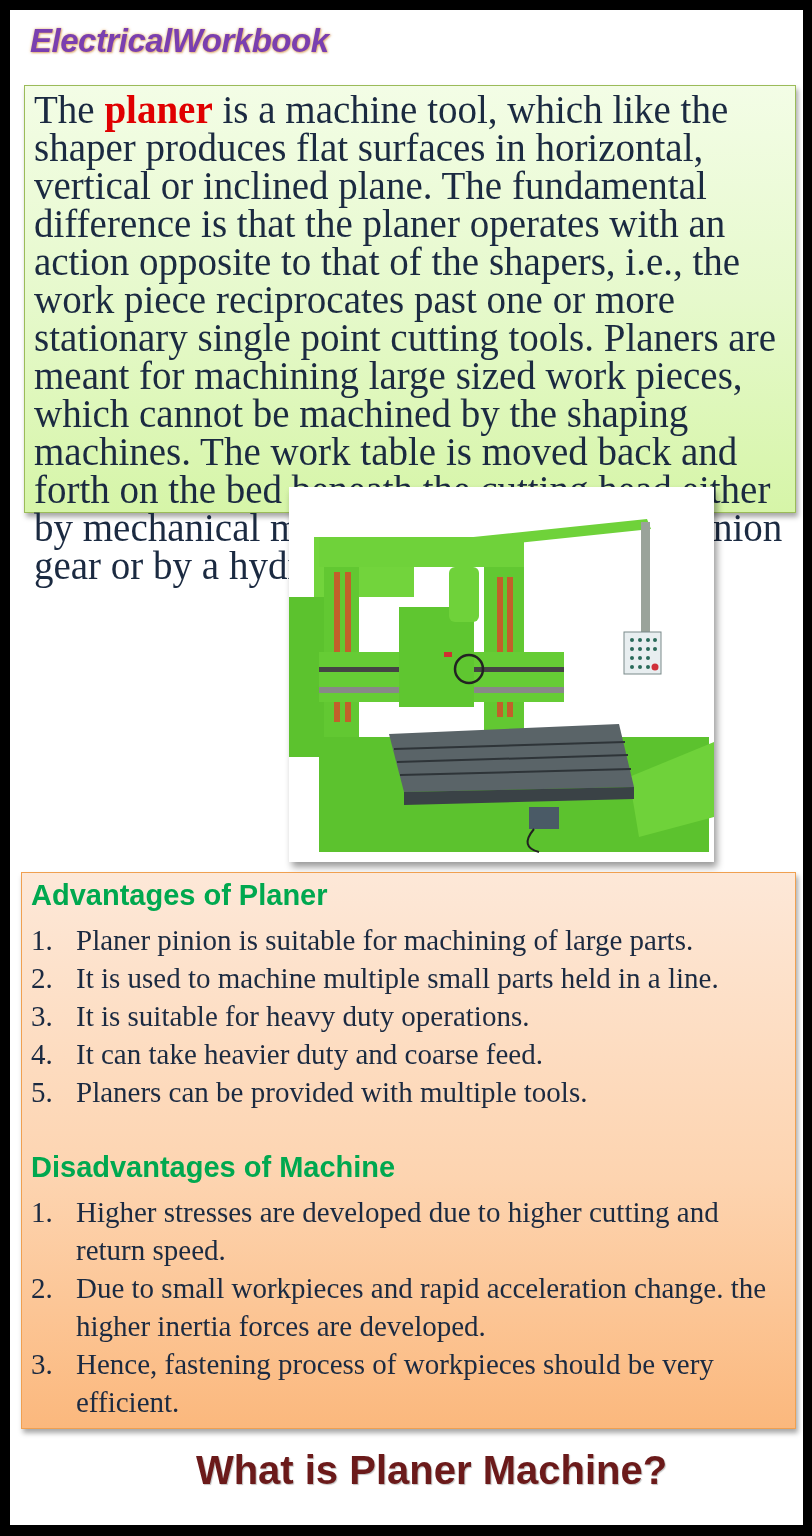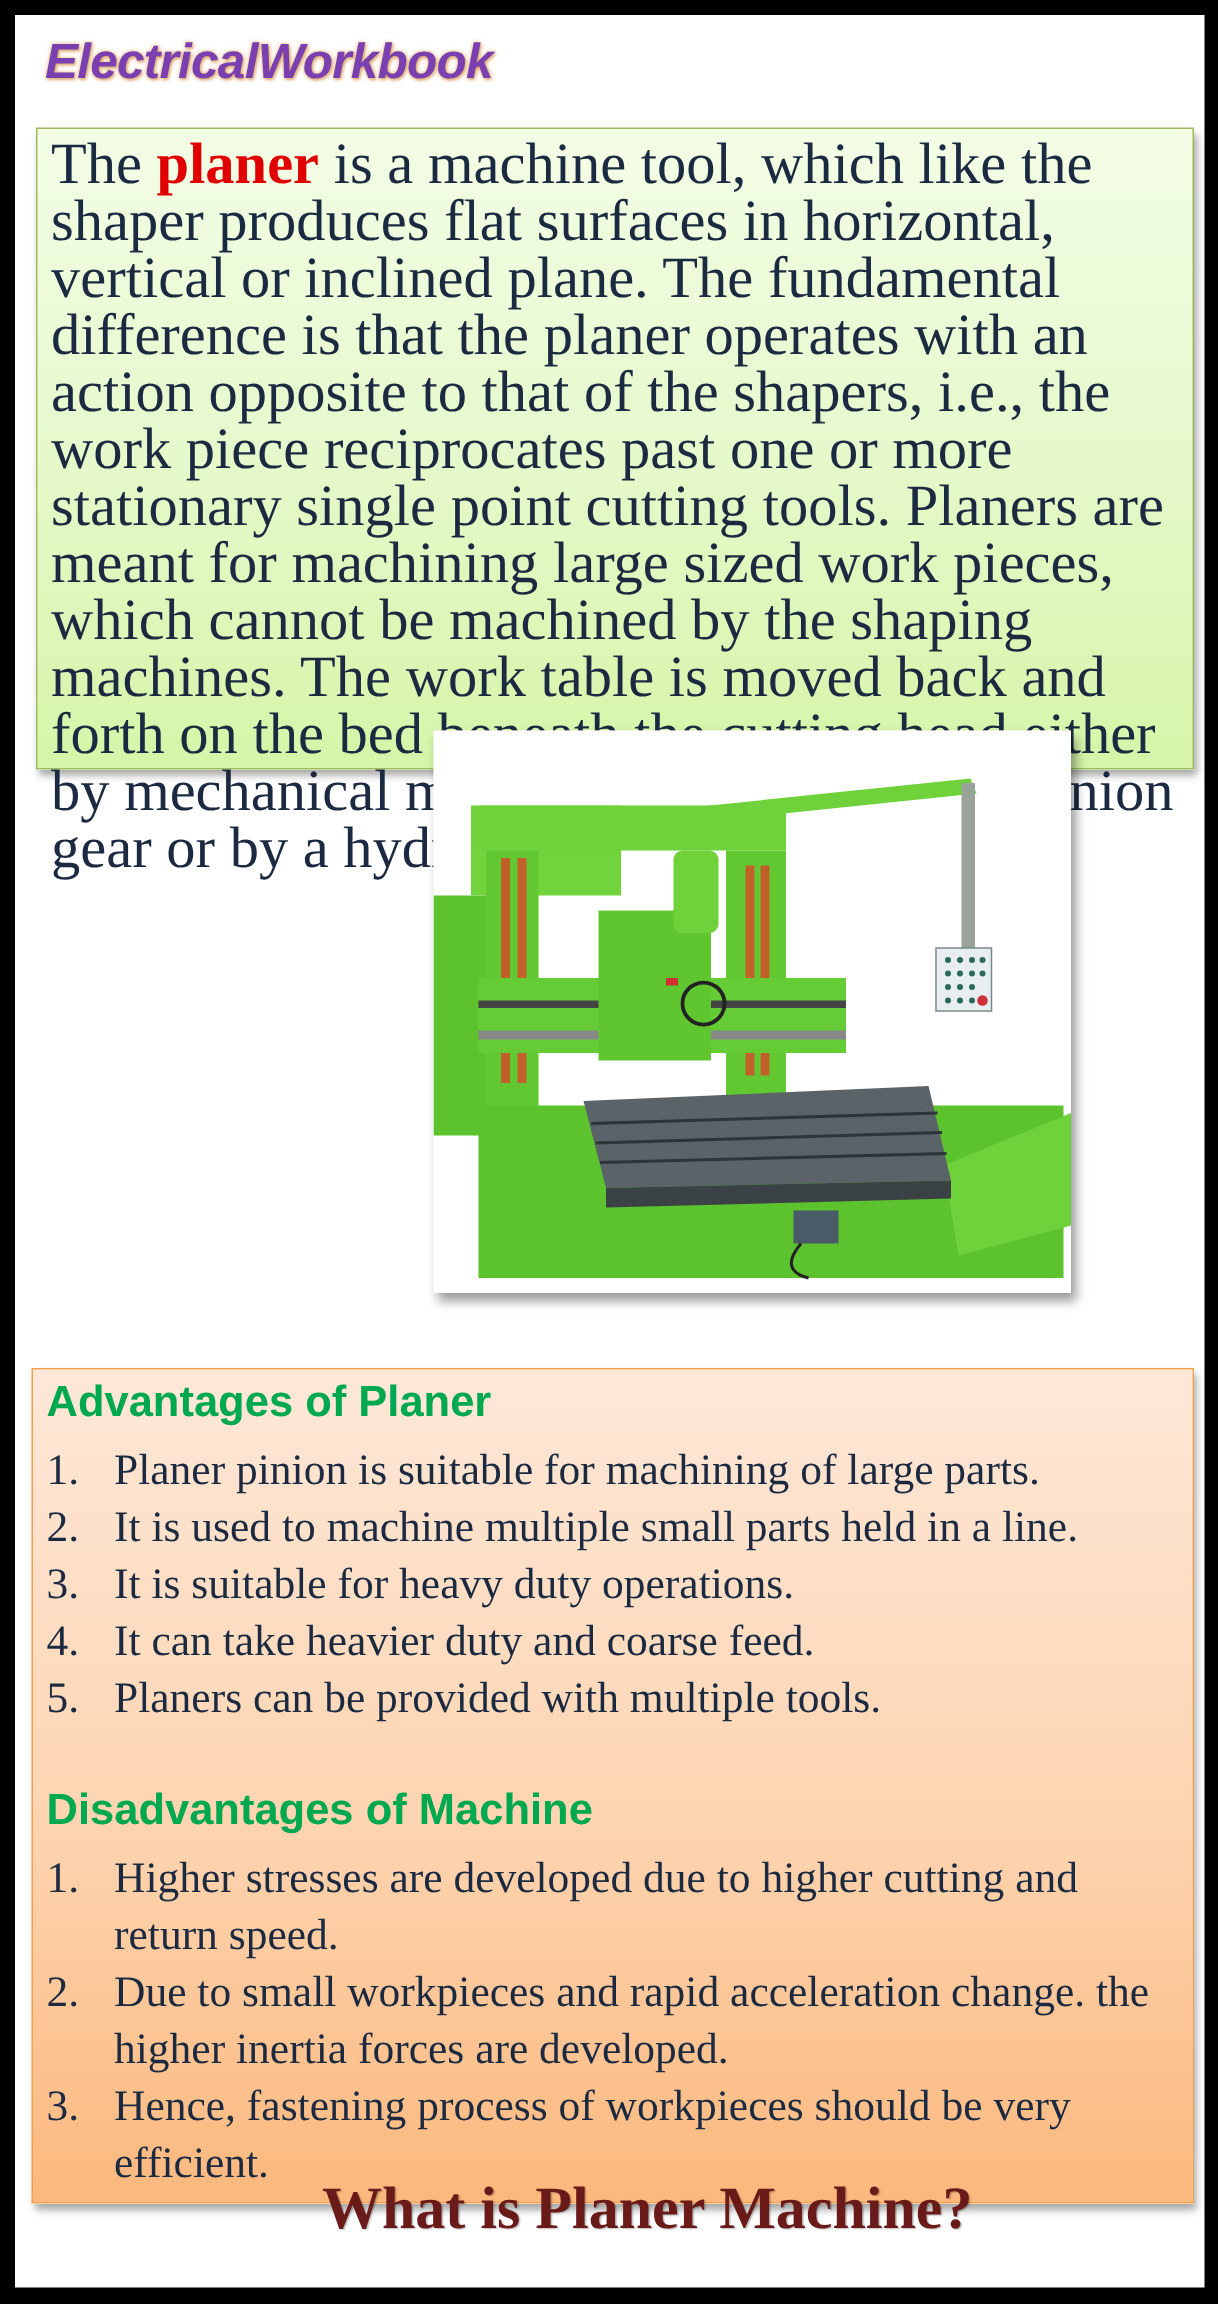--- a/index.html
+++ b/index.html
@@ -27,38 +27,38 @@
   .intro-text {
     position: absolute; left: 9px; top: 5px; width: 760px;
     font-size: 39px; line-height: 38px; color: #1b2a41; margin: 0;
   }
   .intro-text .kw { color: #e00000; font-weight: bold; }
   .machine-img {
     position: absolute; left: 279px; top: 477px; width: 425px; height: 375px;
     background: #fff; box-shadow: 3px 5px 7px rgba(0,0,0,0.4);
   }
   .list-box {
-    position: absolute; left: 11px; top: 902px; width: 775px; height: 557px;
+    position: absolute; left: 11px; top: 862px; width: 775px; height: 557px;
     border: 1px solid #f0a050;
     background: linear-gradient(to bottom, #fde8d8 0%, #fdd4b0 55%, #fbb87d 100%);
     box-shadow: 2px 4px 5px rgba(0,0,0,0.35);
     box-sizing: border-box;
   }
   .sec-title {
     position: absolute; left: 9px; font-family: "Liberation Sans", sans-serif;
     font-weight: bold; font-size: 29px; color: #00a84f;
   }
   .items { position: absolute; left: 9px; width: 760px; margin: 0; padding: 0; list-style: none; }
   .items li {
     position: relative; padding-left: 45px; font-size: 29px; line-height: 38px; color: #1b2a41;
   }
   .items li .num { position: absolute; left: 0; top: 0; }
   .footer-title {
     position: absolute; left: 0; width: 793px; top: 1438px; text-align: center;
-    font-family: Liberation Serif, serif; font-weight: bold; font-size: 40px;
+    font-family: Liberation Sans, sans-serif; font-weight: bold; font-size: 40px;
     color: #6b1a1a; padding-left: 50px; box-sizing: border-box;
     text-shadow: 1px 1px 1px rgba(0,0,0,0.25);
   }
 </style>
 </head>
 <body>
 
 <div class="page">
 
   <div class="brand">ElectricalWorkbook</div>

